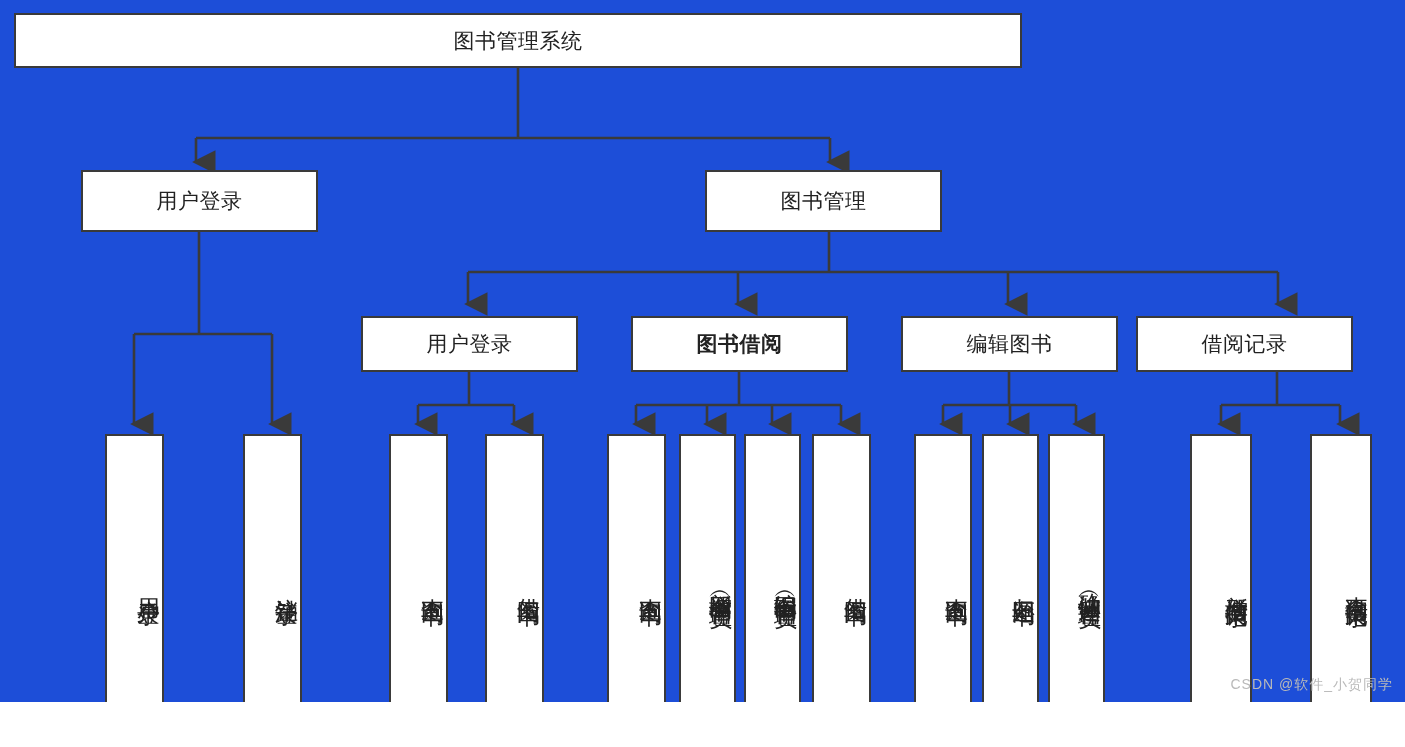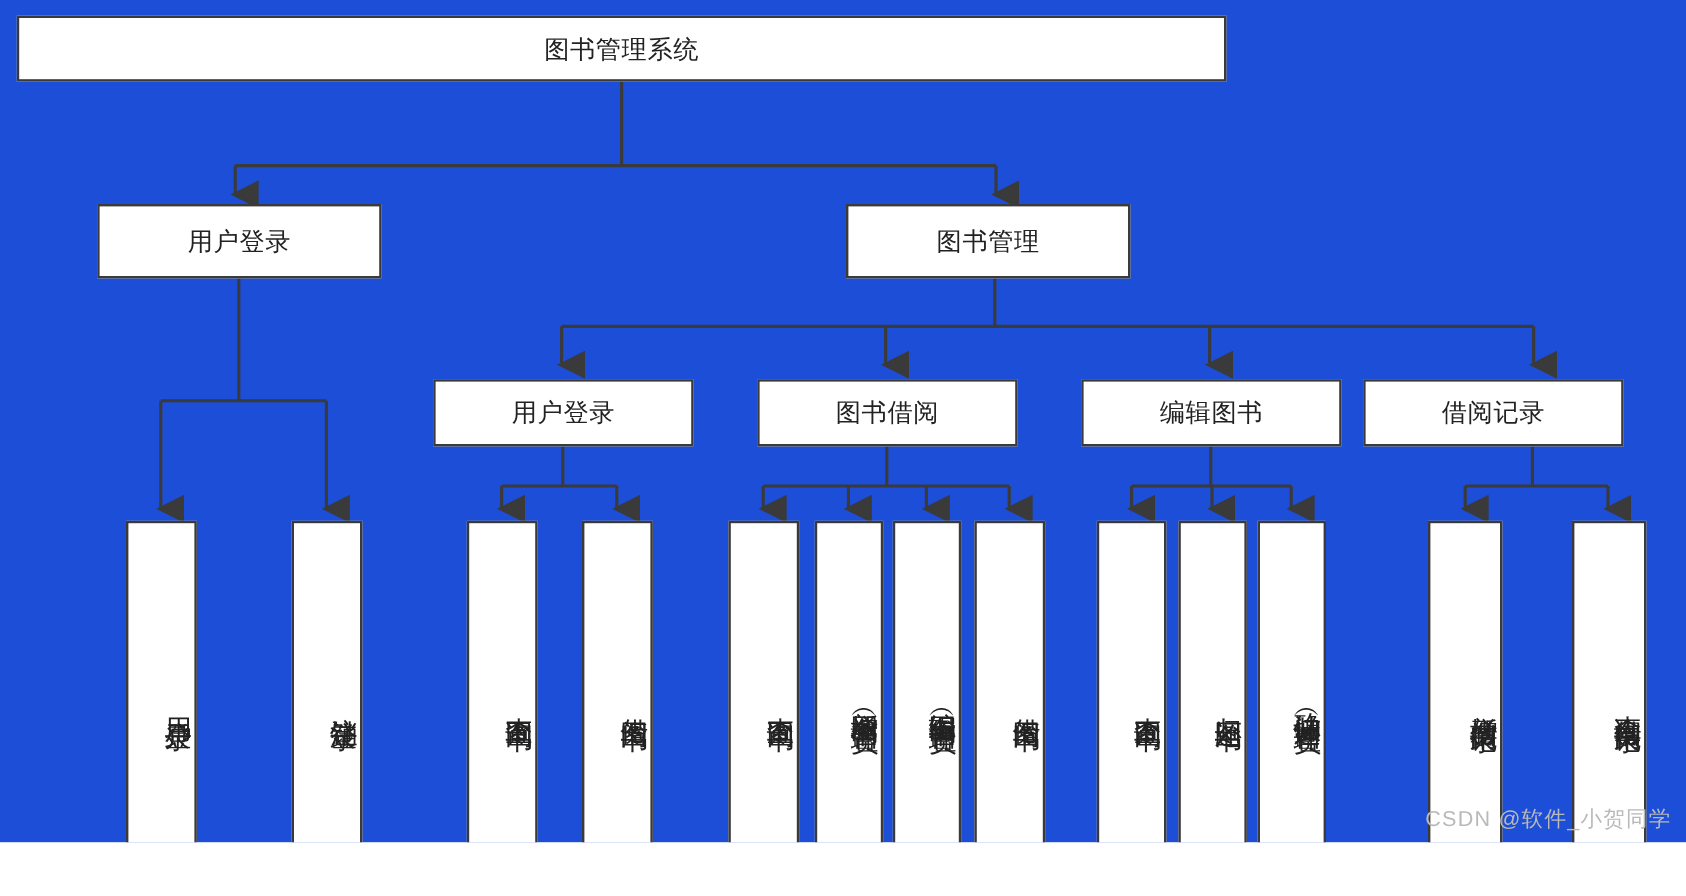--- a/index.html
+++ b/index.html
@@ -51,21 +51,21 @@
     left: 0;
     top: 0;
     width: 1405px;
     height: 747px;
     pointer-events: none;
   }
   .watermark {
     position: absolute;
     right: 12px;
     bottom: 8px;
-    font-size: 18px;
+    font-size: 14px;
     color: #b9b9b9;
     letter-spacing: 1px;
     white-space: nowrap;
   }
 </style>
 </head>
 <body>
 
 <div id="canvas">
 
@@ -129,21 +129,21 @@
   <div class="node horiz" style="left:81px; top:170px; width:237px; height:62px;">
     <span class="label">用户登录</span>
   </div>
   <div class="node horiz" style="left:705px; top:170px; width:237px; height:62px;">
     <span class="label">图书管理</span>
   </div>
 
   <div class="node horiz" style="left:361px; top:316px; width:217px; height:56px;">
     <span class="label">用户登录</span>
   </div>
-  <div class="node horiz" style="left:631px; top:316px; width:217px; height:56px;">
+  <div class="node horiz" style="left:631px; top:316px; width:217px; height:56px;font-weight:bold;">
     <span class="label">图书借阅</span>
   </div>
   <div class="node horiz" style="left:901px; top:316px; width:217px; height:56px;">
     <span class="label">编辑图书</span>
   </div>
   <div class="node horiz" style="left:1136px; top:316px; width:217px; height:56px;text-align:right;">
     <span class="label">借阅记录</span>
   </div>
 
   <div class="node vert" style="left:105px; top:434px; width:59px; height:299px;">

